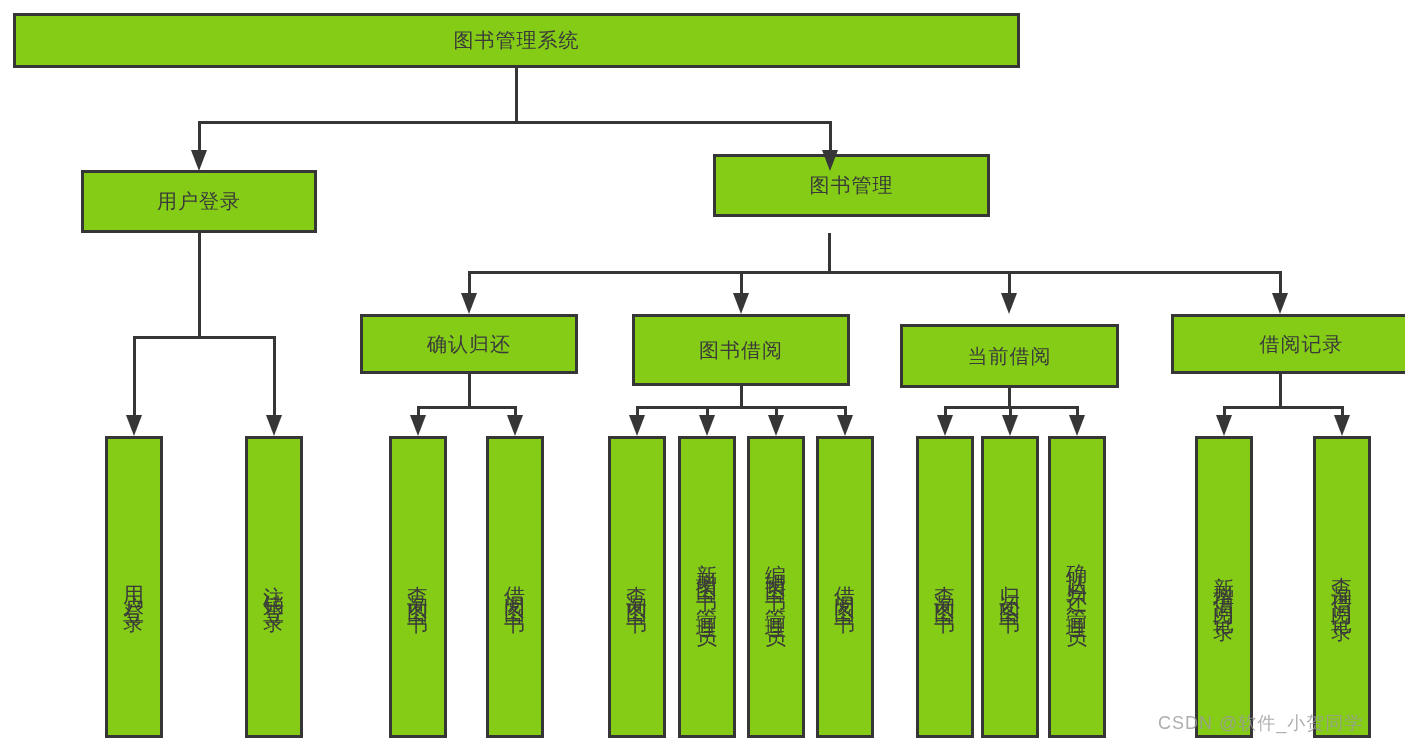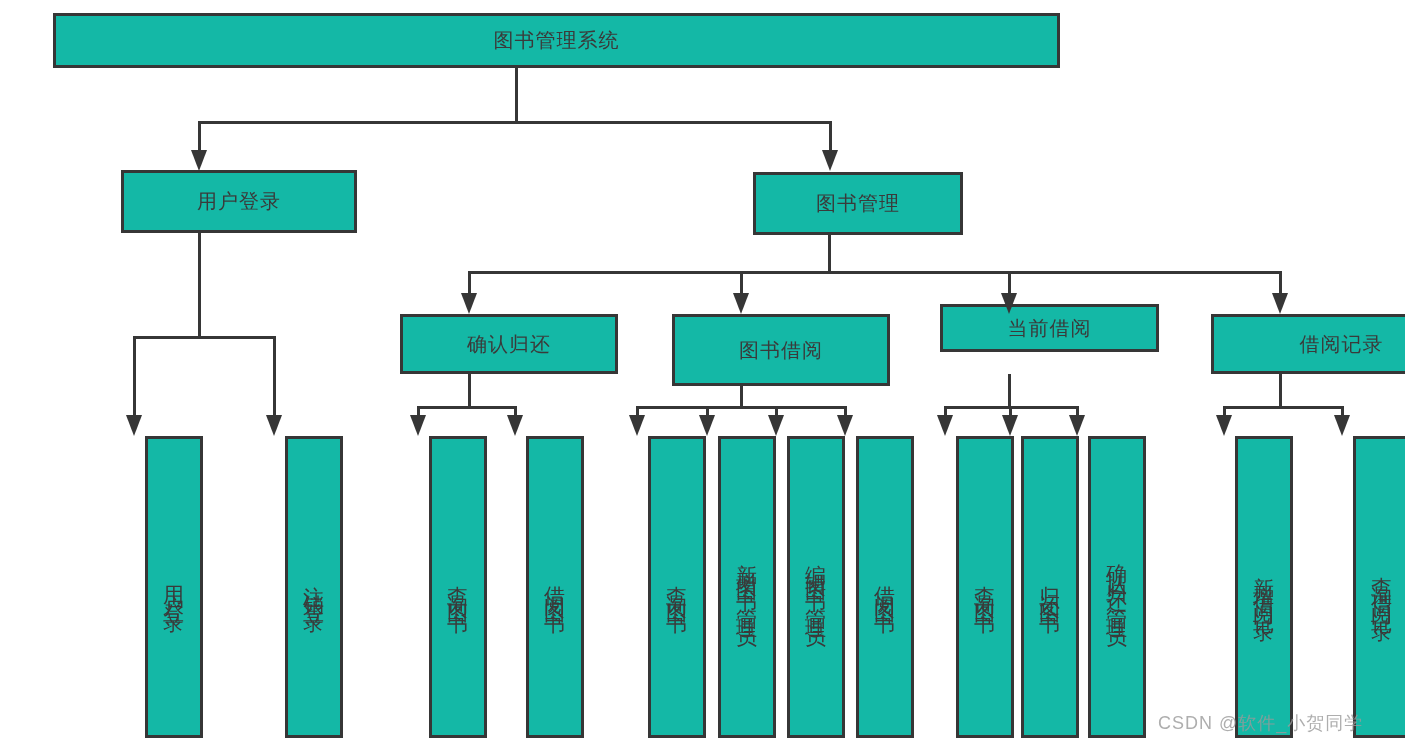--- a/index.html
+++ b/index.html
@@ -2,25 +2,25 @@
 <html style="--line: #363636; --text: #3a3a3a; --watermark: #9a9a9a;"><head>
 <meta charset="utf-8">
 <style>
   html,body{margin:0;padding:0;background:#fff;}
   .stage{
     position:relative;width:1405px;height:747px;background:#fff;overflow:hidden;
     font-family:"Liberation Sans","DejaVu Sans",sans-serif;
     color:var(--text,#3a3a3a);
   }
   .bx{
-    position:absolute;box-sizing:border-box;background:#14b8a6;
+    position:absolute;box-sizing:border-box;background:#84cc16;
     border:3px solid var(--line,#363636);
     display:flex;align-items:center;justify-content:center;
     font-size:20px;letter-spacing:1px;color:var(--text,#3a3a3a);
-    z-index:2;text-align:center;margin-left:40px;
+    z-index:2;text-align:center;
   }
   .bx.v{
     writing-mode:vertical-rl;text-orientation:mixed;
     font-size:21px;letter-spacing:9px;line-height:1;
     padding:6px 0;
   }
   .vl{position:absolute;width:3px;background:var(--line,#363636);z-index:1;}
   .hl{position:absolute;height:3px;background:var(--line,#363636);z-index:1;}
   .ar{
     position:absolute;width:0;height:0;z-index:3;
@@ -34,25 +34,25 @@
   }
 </style>
 </head>
 <body>
 
 <div class="stage">
 
   <div class="bx" style="left:13px;top:13px;width:1007px;height:55px">图书管理系统</div>
 
   <div class="bx" style="left:81px;top:170px;width:236px;height:63px">用户登录</div>
-  <div class="bx" style="left:713px;top:172px;width:210px;height:63px">图书管理</div>
+  <div class="bx" style="left:713px;top:154px;width:277px;height:63px">图书管理</div>
 
   <div class="bx" style="left:360px;top:314px;width:218px;height:60px">确认归还</div>
   <div class="bx" style="left:632px;top:314px;width:218px;height:72px">图书借阅</div>
-  <div class="bx" style="left:900px;top:304px;width:219px;height:48px">当前借阅</div>
+  <div class="bx" style="left:900px;top:324px;width:219px;height:64px">当前借阅</div>
   <div class="bx" style="left:1171px;top:314px;width:261px;height:60px">借阅记录</div>
 
   <div class="bx v" style="left:105px;top:436px;width:58px;height:302px">用户登录</div>
   <div class="bx v" style="left:245px;top:436px;width:58px;height:302px">注销登录</div>
 
   <div class="bx v" style="left:389px;top:436px;width:58px;height:302px">查询图书</div>
   <div class="bx v" style="left:486px;top:436px;width:58px;height:302px">借阅图书</div>
 
   <div class="bx v" style="left:608px;top:436px;width:58px;height:302px">查询图书</div>
   <div class="bx v" style="left:678px;top:436px;width:58px;height:302px">新增图书（管理员）</div>

